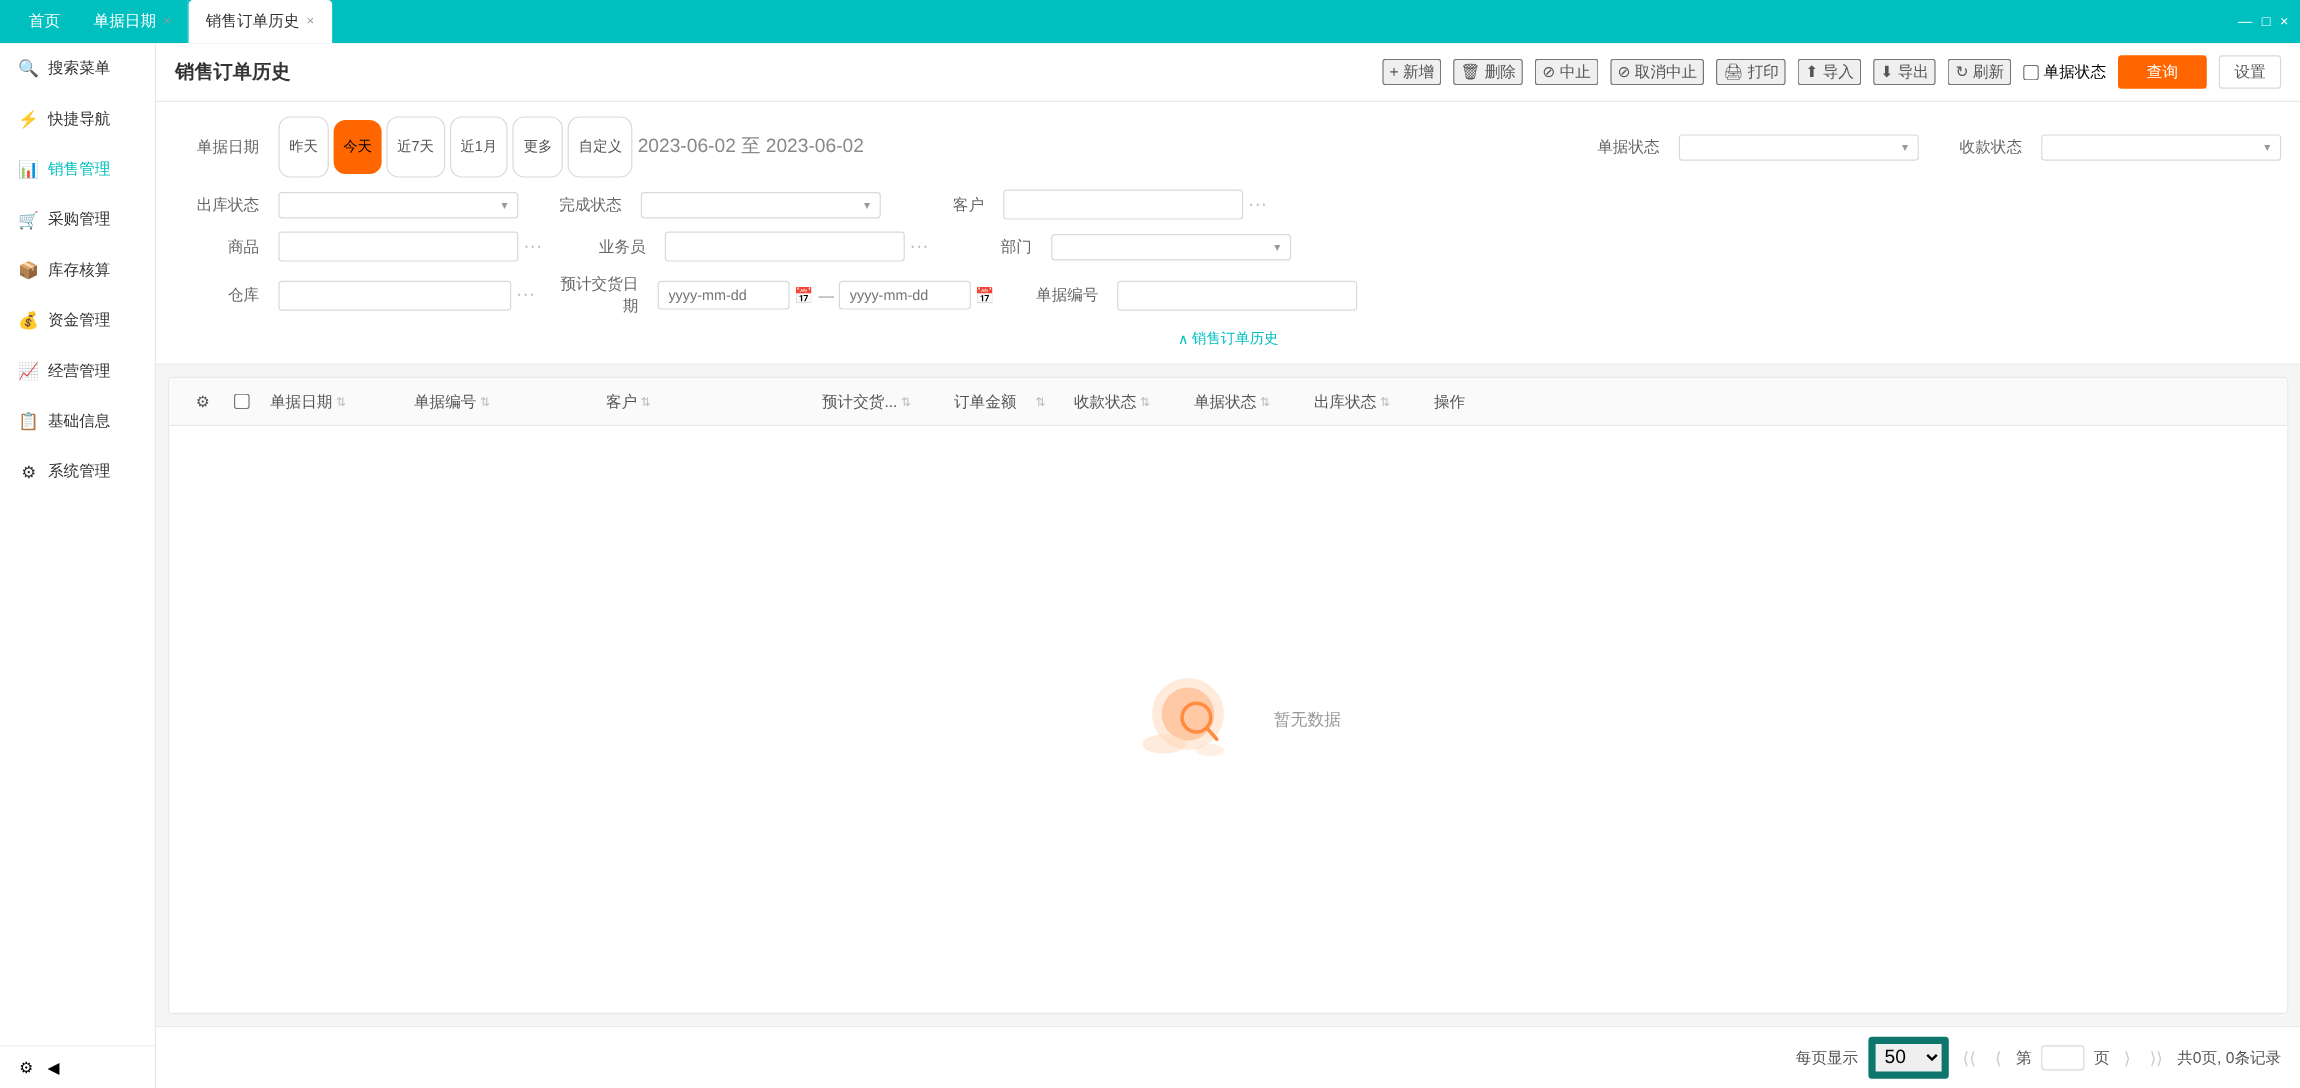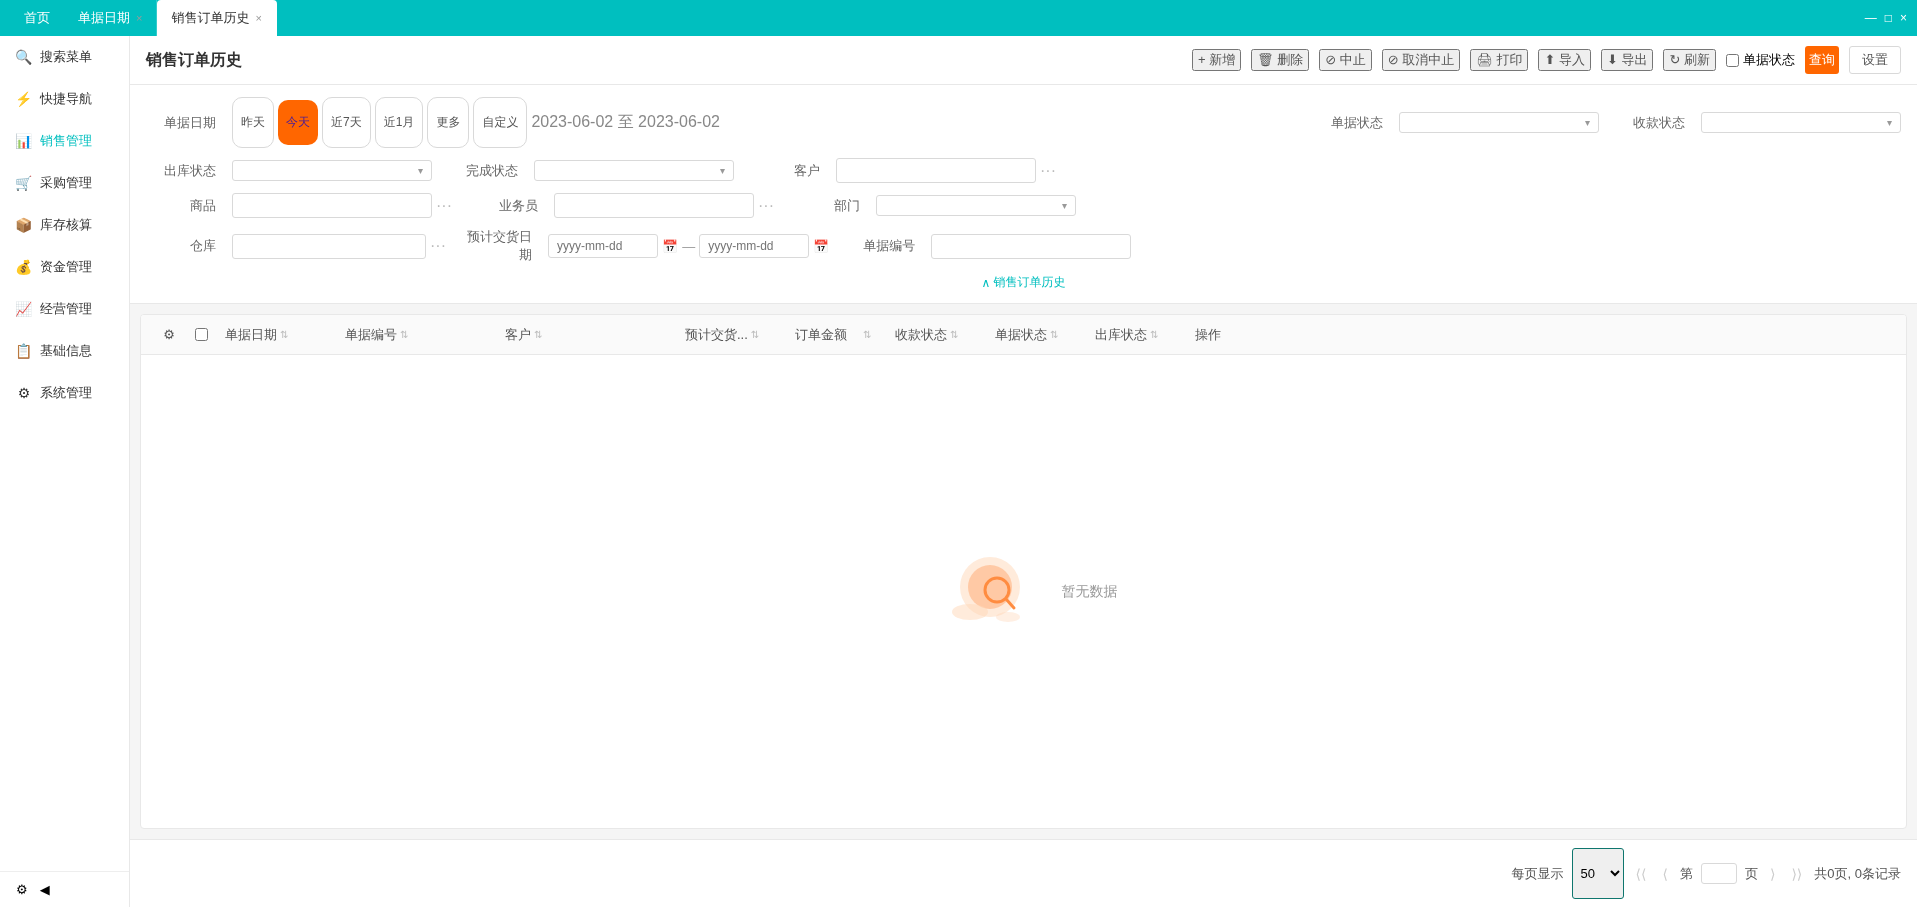--- a/index.html
+++ b/index.html
@@ -25,33 +25,33 @@
     .sidebar-bottom { margin-top: auto; display: flex; align-items: center; padding: 10px 16px; gap: 12px; border-top: 1px solid #eee; }
 
     
     .content { flex: 1; display: flex; flex-direction: column; overflow: hidden; background: #f5f5f5; }
 
     
     .page-header { background: #fff; padding: 10px 16px; display: flex; align-items: center; justify-content: space-between; border-bottom: 1px solid #e8e8e8; flex-shrink: 0; }
     .page-title { font-size: 16px; font-weight: bold; color: #333; }
     .toolbar { display: flex; align-items: center; gap: 10px; }
     .toolbar-btn { display: flex; align-items: center; gap: 4px; color: #555; font-size: 13px; cursor: pointer; padding: 0 4px; }
-    .btn-primary { background: #ff6600; color: #fff; border: none; border-radius: 3px; padding: 5px 4px; cursor: pointer; font-size: 13px; }
+    .btn-primary { background: #ff6600; color: #fff; border: none; border-radius: 3px; padding: 5px 24px; cursor: pointer; font-size: 13px; }
     .btn-secondary { background: #fff; color: #555; border: 1px solid #d9d9d9; border-radius: 3px; padding: 4px 12px; cursor: pointer; font-size: 13px; }
     .display-detail { display: flex; align-items: center; gap: 4px; }
     .display-detail input[type=checkbox] { cursor: pointer; }
 
     
     .filter-area { background: #fff; padding: 12px 16px; border-bottom: 1px solid #e8e8e8; flex-shrink: 0; }
     .filter-row { display: flex; align-items: center; margin-bottom: 10px; gap: 16px; }
     .filter-row:last-child { margin-bottom: 0; }
     .filter-label { color: #666; font-size: 13px; width: 70px; text-align: right; flex-shrink: 0; }
     .filter-control { display: flex; align-items: center; gap: 6px; flex: 1; }
     .date-picker-group { display: flex; align-items: center; gap: 4px; }
-    .date-tag { background: #ff6600; color: #4c1d95; border-radius: 10px; padding: 14px 8px; font-size: 12px; cursor: pointer; }
+    .date-tag { background: #ff6600; color: #000000; border-radius: 10px; padding: 14px 8px; font-size: 12px; cursor: pointer; }
     .date-tag-plain { background: #fff; border: 1px solid #d9d9d9; color: #555; border-radius: 10px; padding: 16px 8px; font-size: 12px; cursor: pointer; }
     .date-range-text { font-size: 16px; color: #888; }
     .select-control { border: 1px solid #d9d9d9; border-radius: 3px; padding: 4px 8px; font-size: 13px; color: #555; background: #fff; min-width: 180px; display: flex; align-items: center; justify-content: space-between; cursor: pointer; }
     .select-control .chevron { font-size: 10px; color: #999; }
     .input-control { border: 1px solid #d9d9d9; border-radius: 3px; padding: 4px 8px; font-size: 13px; color: #555; background: #fff; min-width: 180px; }
     .ellipsis-btn { color: #bbb; cursor: pointer; font-size: 16px; }
     .collapse-btn { color: #00bfbf; font-size: 12px; cursor: pointer; display: flex; align-items: center; gap: 3px; }
     .date-input { border: 1px solid #d9d9d9; border-radius: 3px; padding: 4px 8px; font-size: 12px; color: #999; background: #fff; width: 110px; }
     .date-sep { color: #999; }
     .cal-icon { color: #ccc; cursor: pointer; }
@@ -72,21 +72,21 @@
     .col-status { width: 100px; }
     .col-outstock { width: 100px; }
     .col-action { flex: 1; text-align: left; }
 
     
     .empty-state { flex: 1; display: flex; flex-direction: row; align-items: center; justify-content: center; gap: 12px; }
     .empty-text { color: #999; font-size: 14px; }
 
     
     .footer-bar { background: #fff; border-top: 1px solid #e8e8e8; padding: 8px 16px; display: flex; align-items: center; justify-content: flex-end; gap: 8px; flex-shrink: 0; font-size: 13px; color: #555; }
-    .page-size-select { border: 1px solid #0f766e; border-radius: 3px; padding: 16px 4px; font-size: 13px; }
+    .page-size-select { border: 6px solid #0f766e; border-radius: 3px; padding: 2px 4px; font-size: 16px; }
     .page-nav-btn { border: none; background: none; cursor: pointer; color: #555; font-size: 14px; padding: 2px 4px; }
     .page-nav-btn:disabled { color: #ccc; cursor: not-allowed; }
     .page-input { border: 1px solid #d9d9d9; border-radius: 3px; width: 36px; text-align: center; padding: 2px 4px; font-size: 13px; }
 
     
     .empty-illustration { width: 120px; height: 120px; }
   </style>
 </head>
 <body>
 

